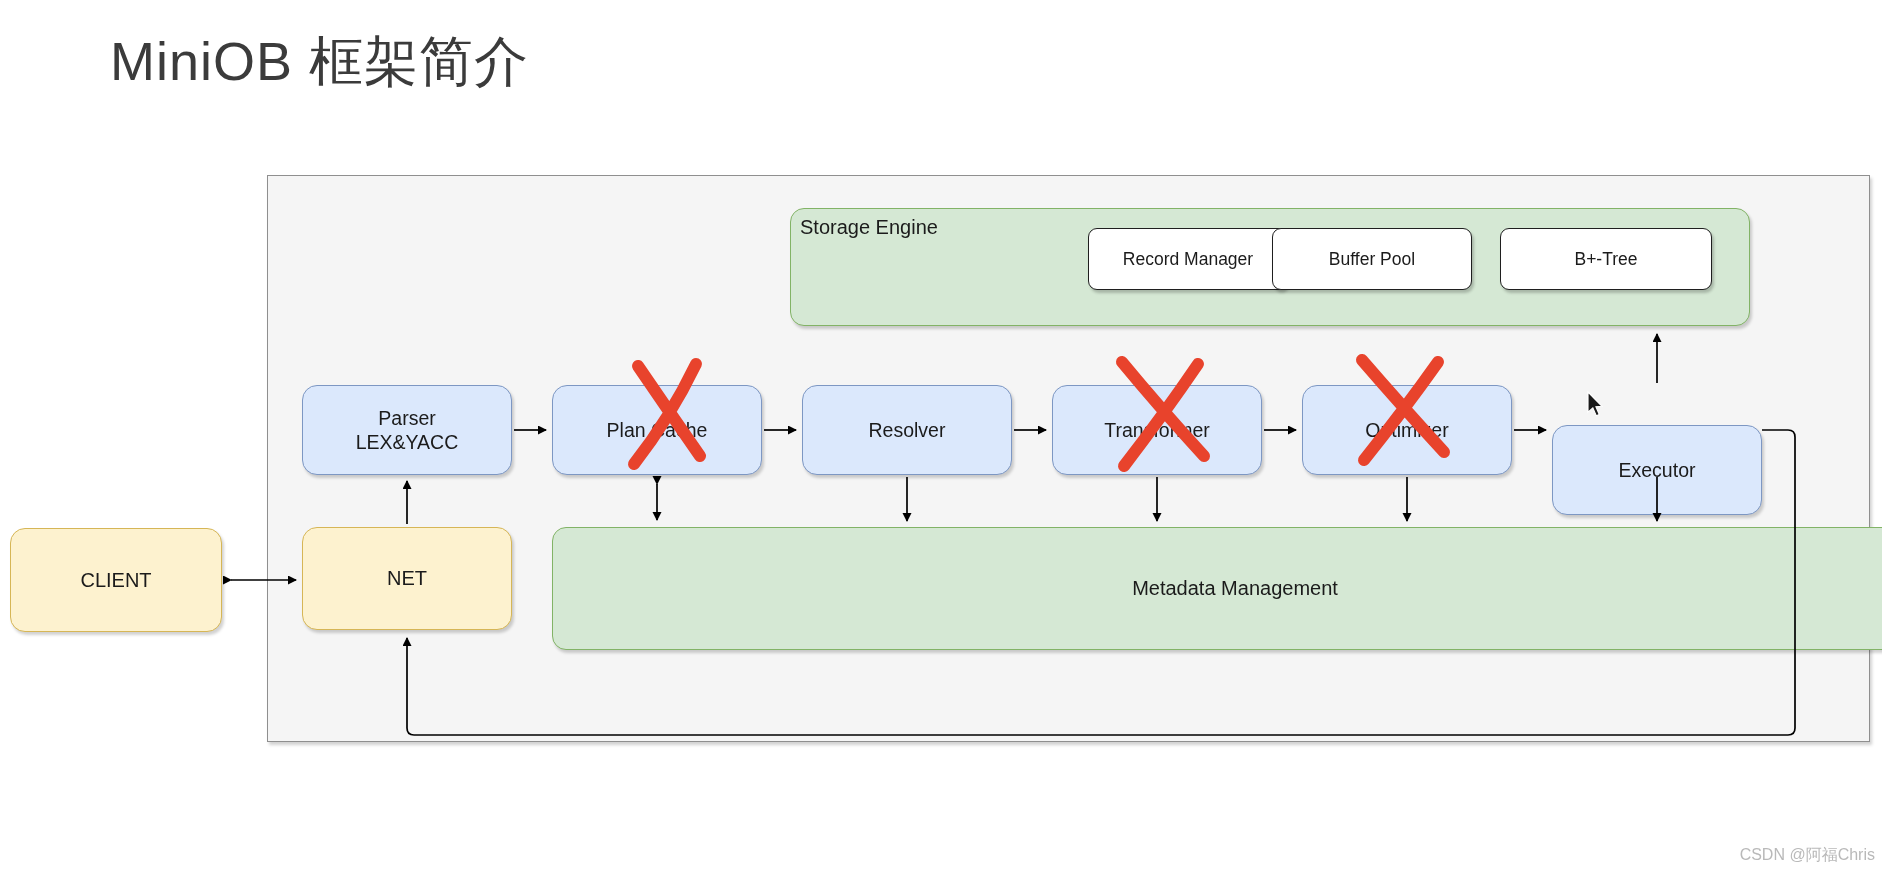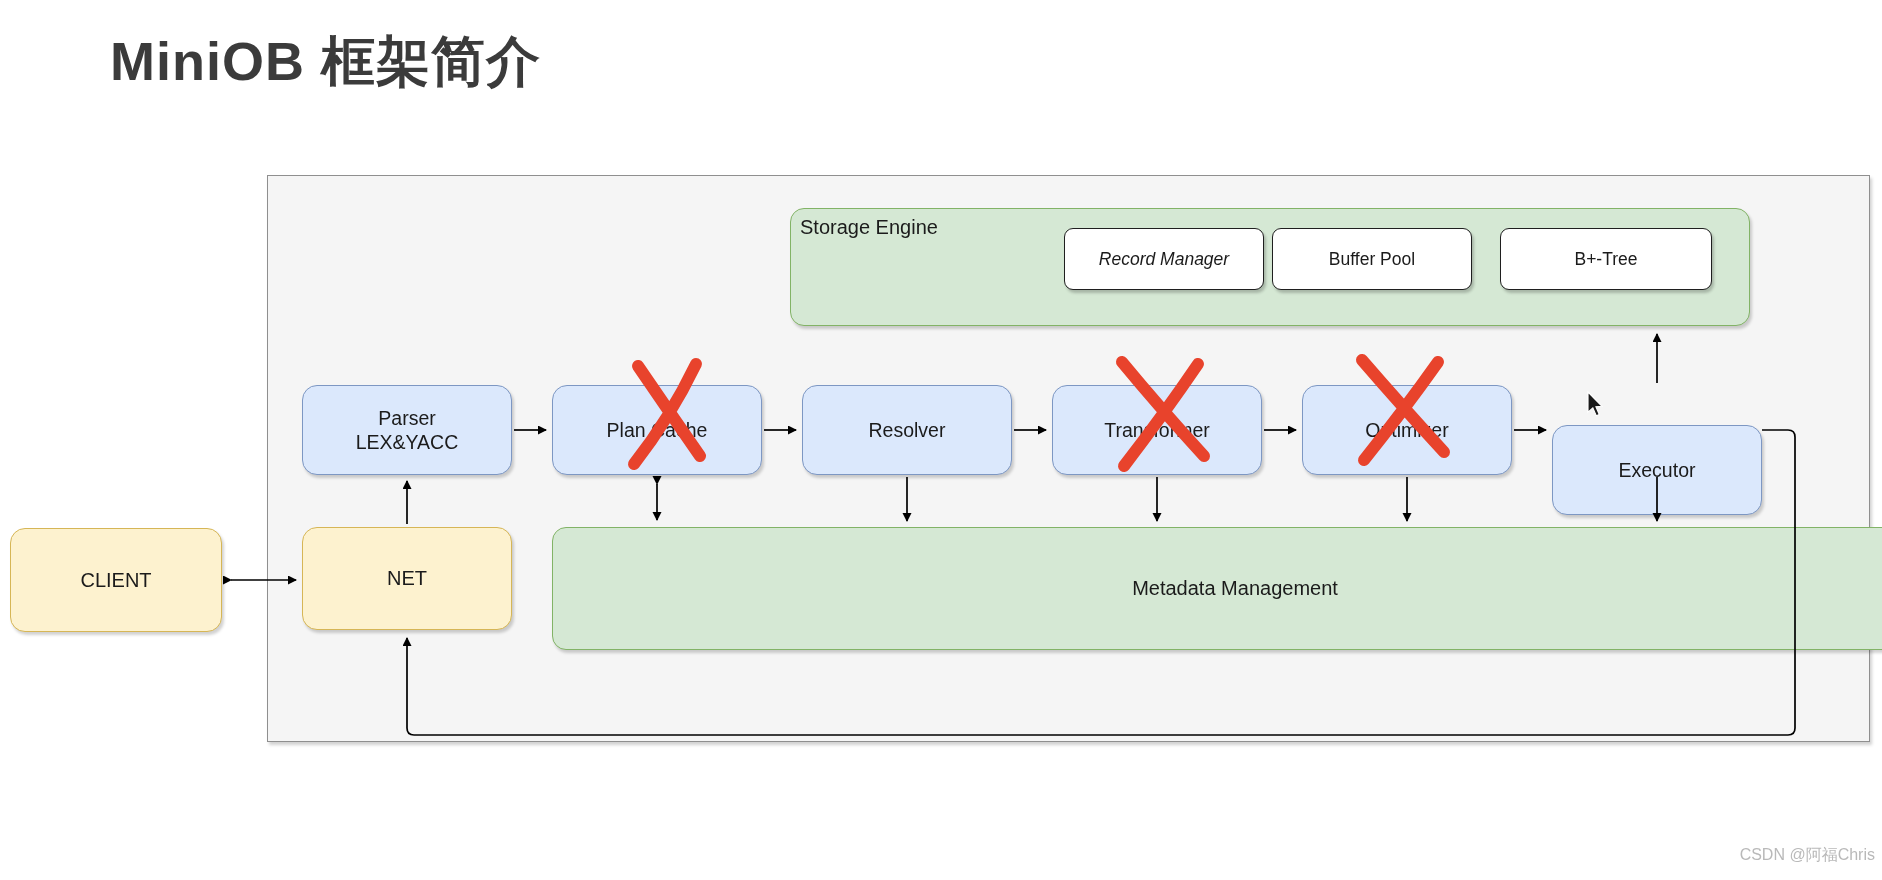--- a/index.html
+++ b/index.html
@@ -3,21 +3,21 @@
 <meta charset="utf-8">
 <style>
   html,body{margin:0;padding:0;}
   body{
     width:1882px;height:880px;position:relative;background:#ffffff;
     font-family:"Liberation Sans","DejaVu Sans",sans-serif;overflow:hidden;
     color:#1b1b1b;
   }
   .abs{position:absolute;box-sizing:border-box;}
   .page-title{
-    left:110px;top:26px;font-size:54px;font-weight:bold;color:#3b3b3b;
+    left:110px;top:26px;font-size:54px;font-weight:normal;color:#3b3b3b;
     letter-spacing:1px;white-space:nowrap;
   }
   .frame{
     left:267px;top:175px;width:1603px;height:567px;
     background:#f5f5f5;border:1px solid #8f8f8f;
     box-shadow:2px 3px 3px rgba(0,0,0,0.18);
   }
   .green-box{
     background:#d5e8d4;border:1px solid #82b366;border-radius:14px;
     box-shadow:2px 3px 3px rgba(0,0,0,0.18);
@@ -55,21 +55,21 @@
 </style>
 </head>
 <body>
 
 <div class="abs page-title">MiniOB 框架简介</div>
 
 <div class="abs frame"></div>
 
 <div class="abs green-box storage"></div>
 <div class="abs storage-label">Storage Engine</div>
-<div class="abs white-box" style="left:1064px;top:228px;width:200px;height:62px;font-style:italic;">
+<div class="abs white-box" style="left:1088px;top:228px;width:200px;height:62px;">
   <span>Record Manager</span>
 </div>
 <div class="abs white-box" style="left:1272px;top:228px;width:200px;height:62px;">
   <span>Buffer Pool</span>
 </div>
 <div class="abs white-box" style="left:1500px;top:228px;width:212px;height:62px;">
   <span>B+-Tree</span>
 </div>
 
 <div class="abs blue-box" style="left:302px;">

